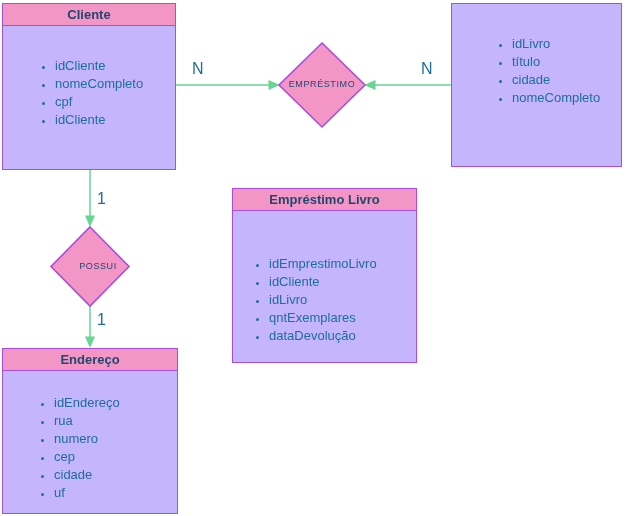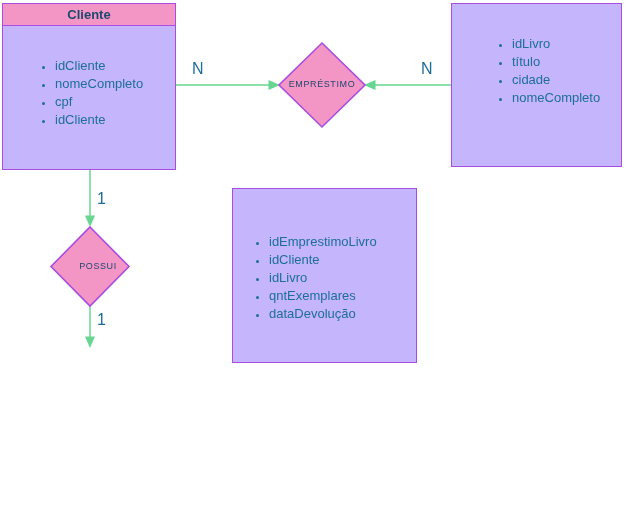--- a/index.html
+++ b/index.html
@@ -122,29 +122,41 @@
   <div class="entity" style="left:451px; top:3px; width:171px; height:164px;">
     <ul class="attrs attrs-livro">
         <li>idLivro</li>
         <li>título</li>
         <li>cidade</li>
         <li>nomeCompleto</li>
       </ul>
   </div>
 
   <div class="entity" style="left:232px; top:188px; width:185px; height:175px;">
+    <div class="entity-header">Empréstimo Livro</div>
     <ul class="attrs attrs-emprestimo-livro">
         <li>idEmprestimoLivro</li>
         <li>idCliente</li>
         <li>idLivro</li>
         <li>qntExemplares</li>
         <li>dataDevolução</li>
       </ul>
   </div>
 
+  <div class="entity" style="left:2px; top:348px; width:176px; height:166px;">
+    <div class="entity-header">Endereço</div>
+    <ul class="attrs attrs-endereco">
+        <li>idEndereço</li>
+        <li>rua</li>
+        <li>numero</li>
+        <li>cep</li>
+        <li>cidade</li>
+        <li>uf</li>
+      </ul>
+  </div>
 
   <div class="diamond-label" style="left:279px; top:79px; width:86px;">EMPRÉSTIMO</div>
   <div class="diamond-label" style="left:51px; top:261px; width:94px;">POSSUI</div>
 
   <div class="cardinality" style="left:192px; top:60px;">N</div>
   <div class="cardinality" style="left:421px; top:60px;">N</div>
   <div class="cardinality" style="left:97px; top:190px;">1</div>
   <div class="cardinality" style="left:97px; top:311px;">1</div>
 
 </div>

